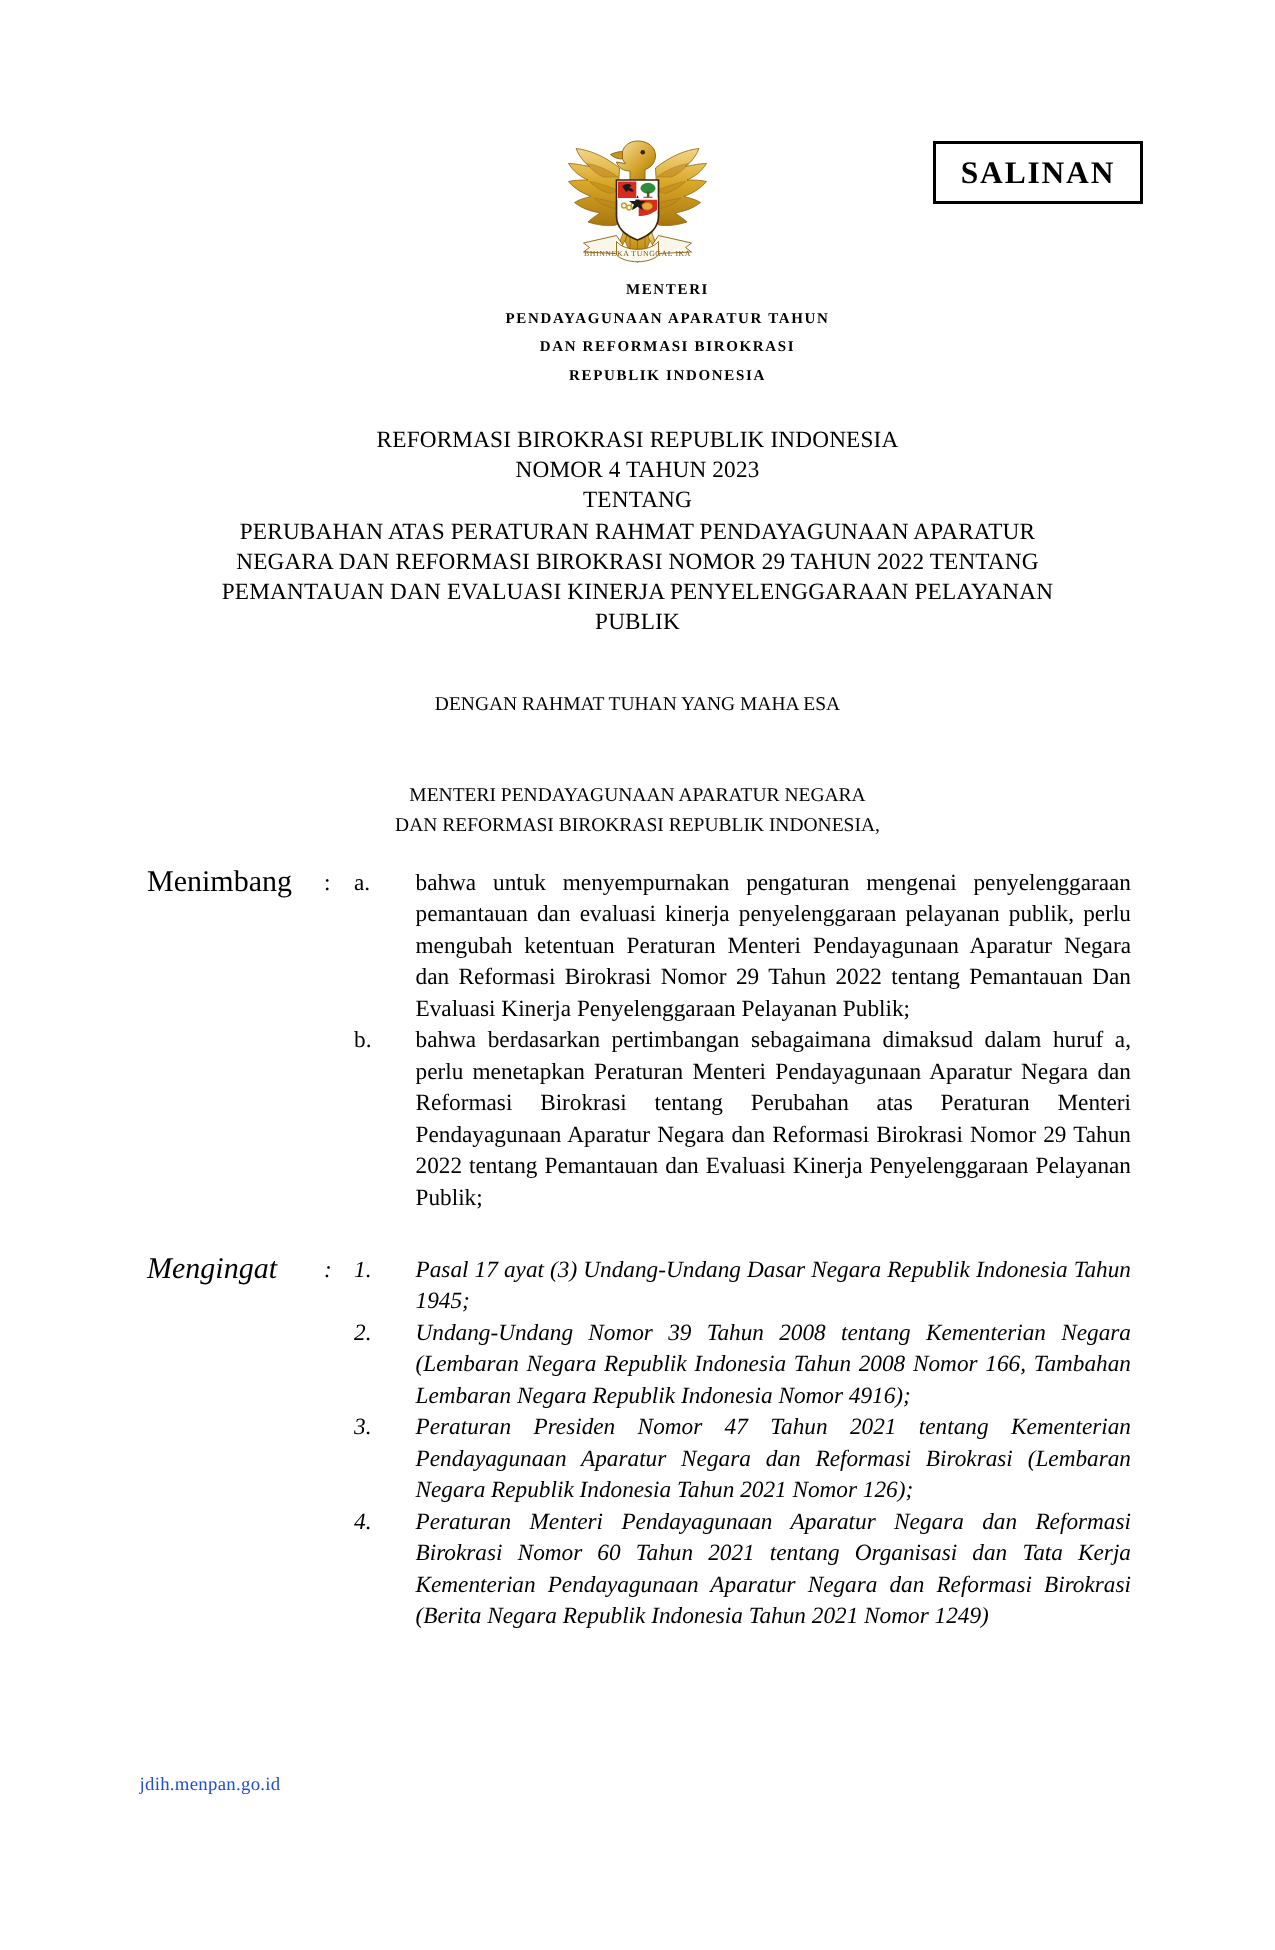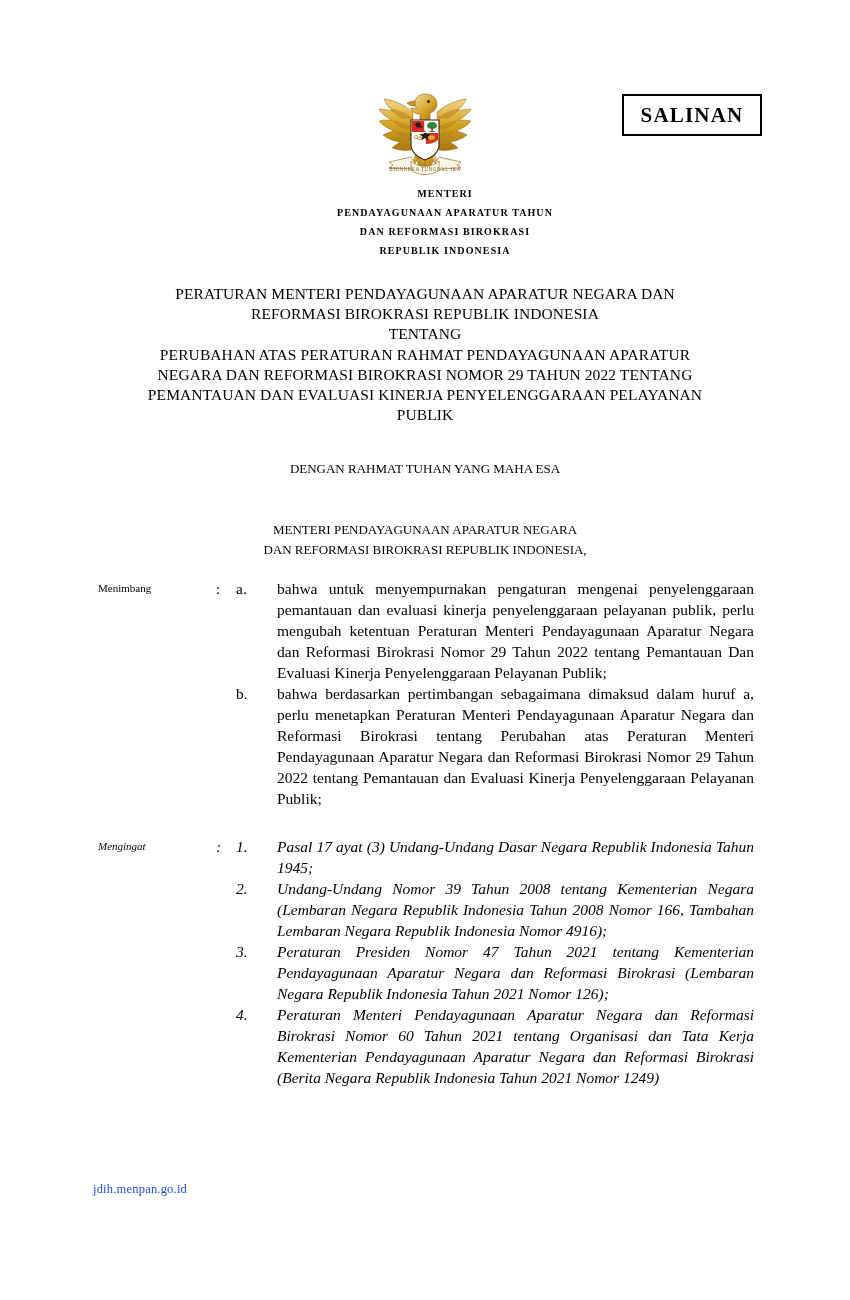--- a/index.html
+++ b/index.html
@@ -113,21 +113,21 @@
   #menimbang-block { top: 578px; }
   #mengingat-block { top: 836px; font-style: italic; }
 
   .clause-row {
     display: flex;
     align-items: flex-start;
   }
   .clause-label {
     width: 118px;
     flex: 0 0 118px;
-    font-size: 11px;
+    font-size: 20px;
     line-height: 21px;
   }
   .clause-colon {
     width: 20px;
     flex: 0 0 20px;
     font-size: 15.5px;
     line-height: 21px;
   }
   .clause-marker {
     width: 41px;
@@ -269,22 +269,22 @@
   </div>
 
   <div class="ministry-header">
     <div class="mh-line">MENTERI</div>
     <div class="mh-line">PENDAYAGUNAAN APARATUR TAHUN</div>
     <div class="mh-line">DAN REFORMASI BIROKRASI</div>
     <div class="mh-line">REPUBLIK INDONESIA</div>
   </div>
 
   <div class="title-block">
-    <div class="t-line">PERATURAN MENTERI PENDAYAGUNAAN APARATUR NEGARA DAN</div>
     <div class="t-line">REFORMASI BIROKRASI REPUBLIK INDONESIA</div>
+    <div class="t-line">NOMOR 4 TAHUN 2023</div>
     <div class="t-line">TENTANG</div>
     <div class="t-line">PERUBAHAN ATAS PERATURAN RAHMAT PENDAYAGUNAAN APARATUR</div>
     <div class="t-line">NEGARA DAN REFORMASI BIROKRASI NOMOR 29 TAHUN 2022 TENTANG</div>
     <div class="t-line">PEMANTAUAN DAN EVALUASI KINERJA PENYELENGGARAAN PELAYANAN</div>
     <div class="t-line">PUBLIK</div>
   </div>
 
   <div class="invocation">
     <div class="i-line">DENGAN RAHMAT TUHAN YANG MAHA ESA</div>
     <div class="spacer-line"></div>

